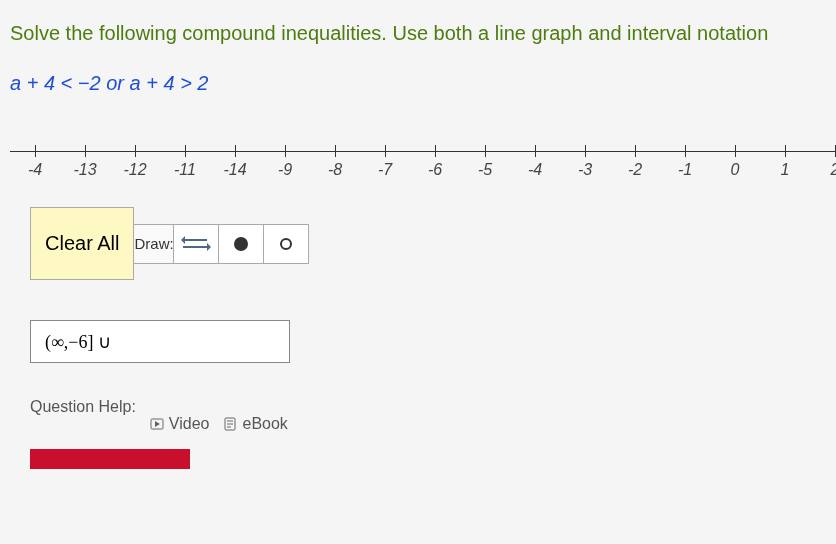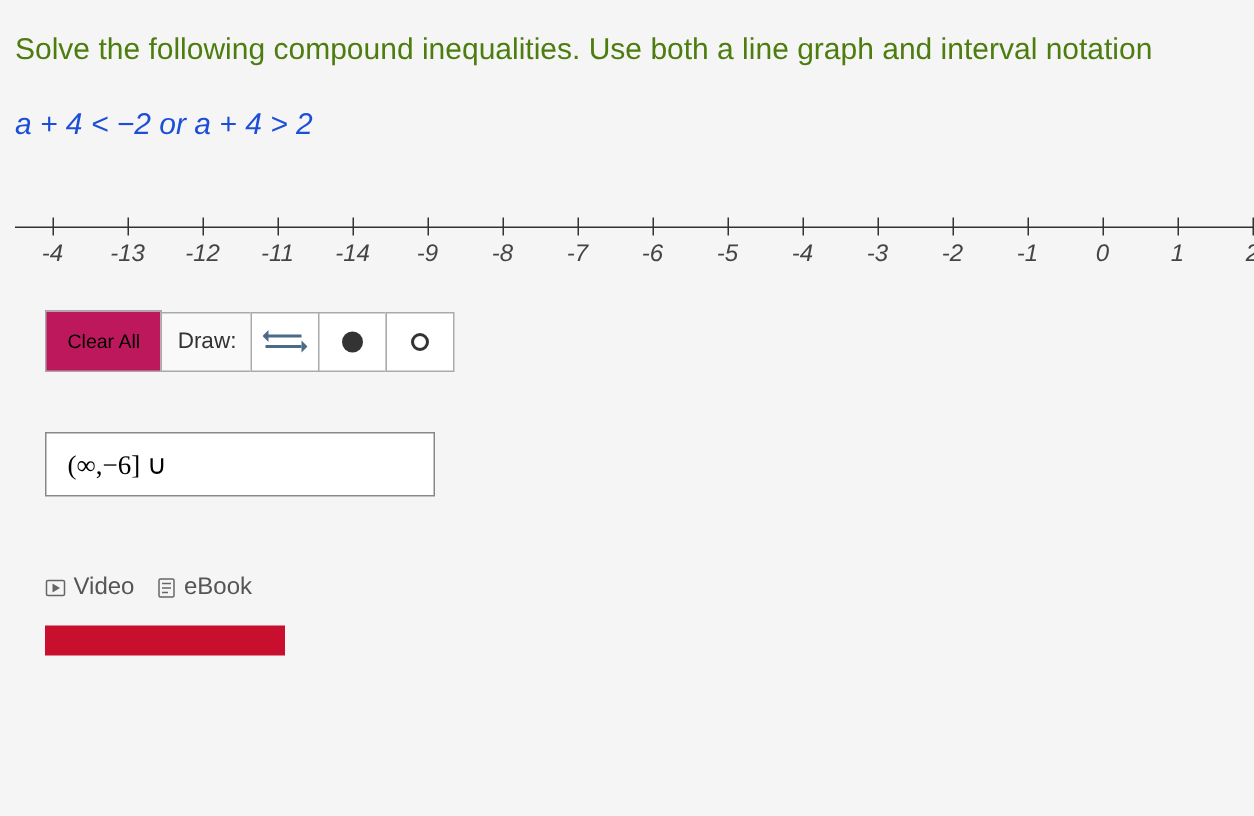--- a/index.html
+++ b/index.html
@@ -72,32 +72,32 @@
       white-space: nowrap;
     }
     .toolbar {
       display: flex;
       align-items: center;
       gap: 0;
       margin-left: 20px;
       margin-bottom: 40px;
     }
     .btn {
-      background: #be185d;
+      background: #fef9c3;
       border: 1px solid #aaa;
-      padding: 12px 14px;
-      font-size: 13px;
+      padding: 24px 14px;
+      font-size: 20px;
       cursor: pointer;
       display: flex;
       align-items: center;
       justify-content: center;
       min-height: 40px;
     }
     .draw-label {
-      padding: 8px 10px;
+      padding: 8px 0;
       font-size: 15px;
       border: 1px solid #aaa;
       border-right: none;
       background: #f9f9f9;
       min-height: 40px;
       display: flex;
       align-items: center;
     }
     .tool-btn {
       width: 46px;
@@ -252,20 +252,21 @@
   <div class="tool-btn">
     <div class="dot-open"></div>
   </div>
 </div>
 
 <div class="answer-row">
   <input class="answer-input" type="text" value="(∞,−6] ∪" style="">
 </div>
 
 <div class="help-row">
+  <span>Question Help:</span>
   <span class="help-link">
     <svg width="14" height="14" viewBox="0 0 14 14">
         <rect x="1" y="2" width="12" height="10" rx="1" fill="none" stroke="#666" stroke-width="1"></rect>
         <polygon points="5,4 10,7 5,10" fill="#666"></polygon>
       </svg>
     <span>Video</span>
   </span>
   <span class="help-link">
     <svg width="14" height="14" viewBox="0 0 14 14">
         <rect x="2" y="1" width="10" height="12" rx="1" fill="none" stroke="#666" stroke-width="1"></rect>

